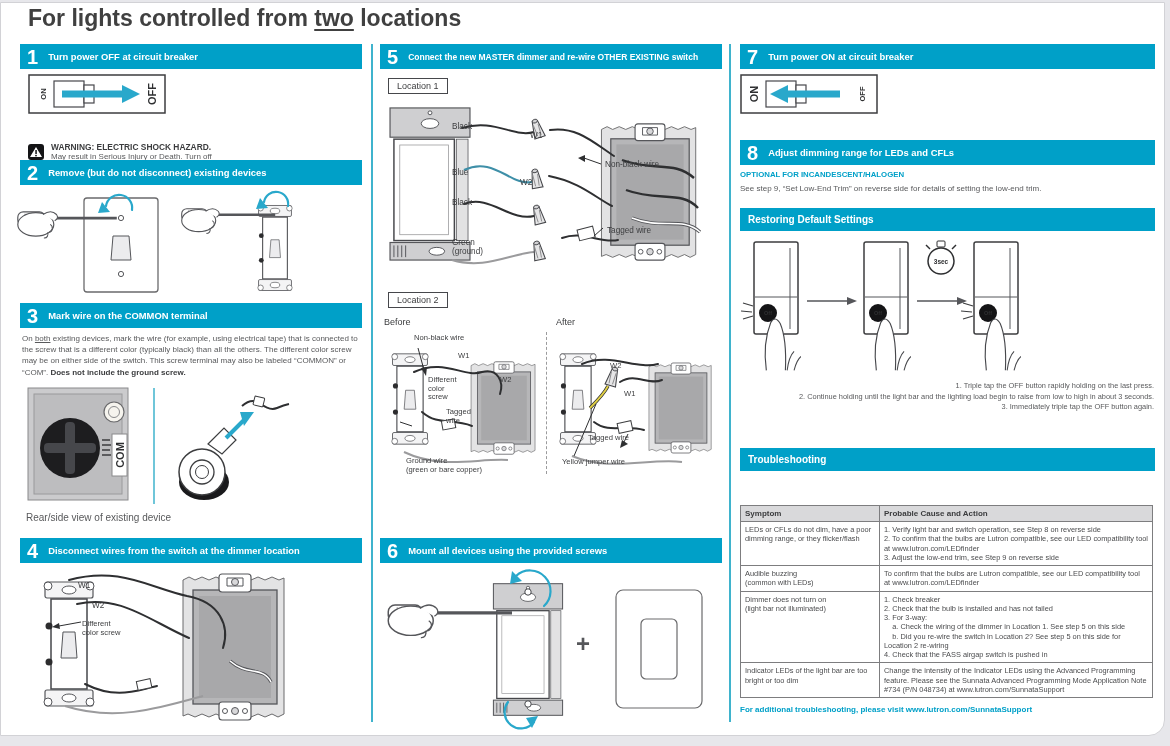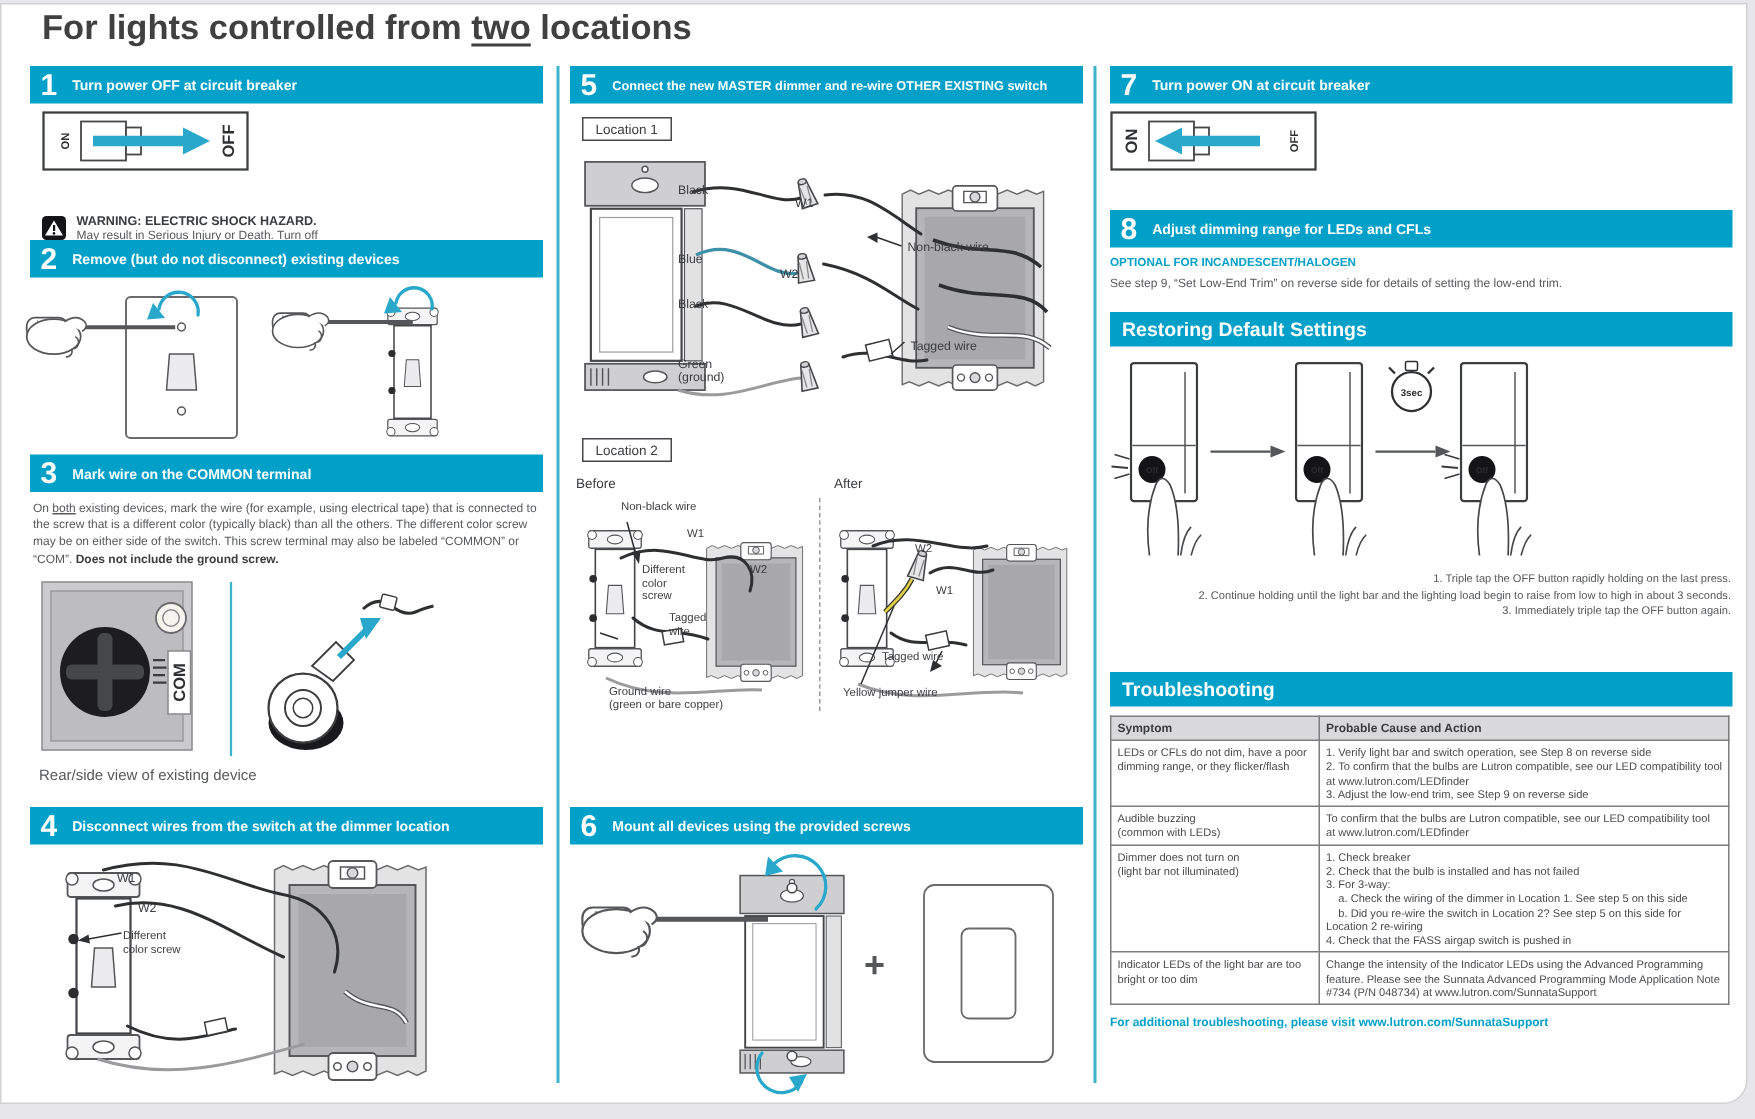--- a/index.html
+++ b/index.html
@@ -8,35 +8,35 @@
         border:1px solid #d2d2d6;border-radius:0 0 16px 0;}
   .titlebar{position:absolute;left:28px;top:5px;font-size:23px;font-weight:bold;color:#404040;}
   .titlebar .u{text-decoration:underline;text-underline-offset:3px;}
   .hnote{position:absolute;left:452px;top:14px;font-size:9.5px;font-weight:bold;color:#2a9fc2;}
   .col{position:absolute;top:0;height:734px;}
   .vdiv{position:absolute;top:44px;width:2px;height:678px;background:#3fb3cd;}
   .bar{position:absolute;background:#00a0c8;color:#fff;display:flex;align-items:center;height:25px;}
   .bar .n{font-size:20px;font-weight:bold;margin:0 10px 0 7px;line-height:1;}
   .bar .t{font-size:9.4px;font-weight:bold;}
   .bar.small .t{font-size:8.5px;}
-  .bar.plain{height:23px;padding-left:8px;font-size:13px;font-weight:bold;}
+  .bar.plain{height:23px;padding-left:8px;font-size:10px;font-weight:bold;}
   .lbl{position:absolute;font-size:7.6px;color:#3c3d3f;line-height:1.15;white-space:pre-line;}
   .lbl.big{font-size:8.2px;}
   .para{position:absolute;font-size:8px;line-height:1.4;color:#58595b;}
   .para .u{text-decoration:underline;}
   .para .bold{font-weight:bold;color:#3c3d3f;}
   .cap{position:absolute;font-size:10px;color:#58595b;}
   .locbox{position:absolute;border:1.5px solid #46474b;padding:2px 8px;font-size:9px;color:#3c3d3f;background:#fff;}
   .bfaf{position:absolute;font-size:9px;font-weight:normal;color:#3c3d3f;}
   .dash{position:absolute;border-left:1.5px dashed #9b9b9d;}
   .optional{position:absolute;font-size:7.8px;font-weight:bold;color:#00a0c8;}
   .gnote{position:absolute;font-size:8px;color:#58595b;}
   .rlist{position:absolute;font-size:7.4px;color:#58595b;line-height:1.3;text-align:right;}
   .rlist div{padding-left:10px;text-indent:-10px;margin-bottom:1px;}
-  .tblwrap{position:absolute;}
+  .tblwrap{position:absolute;margin-top:28px;}
   table.ts{border-collapse:collapse;width:413px;font-size:7.4px;color:#4a4b4d;}
   table.ts th,table.ts td{border:1px solid #7d7d7f;padding:3px 4px;vertical-align:top;text-align:left;}
   table.ts th{background:#d9d9db;color:#3b3c3e;font-size:8px;font-weight:bold;}
   table.ts td{white-space:pre-wrap;line-height:1.25;}
   td.sym{width:130px;}
   .tfoot{margin-top:7px;font-size:8px;font-weight:bold;color:#00a0c8;width:413px;}
   .warnblk{position:absolute;margin-top:24px;}
   .warnblk .wt{font-size:8.4px;font-weight:bold;color:#3b3c3e;}
   .warnblk .wb{font-size:8px;color:#58595b;line-height:1.35;width:180px;}
   .plus{position:absolute;font-size:24px;font-weight:bold;color:#55565a;}

